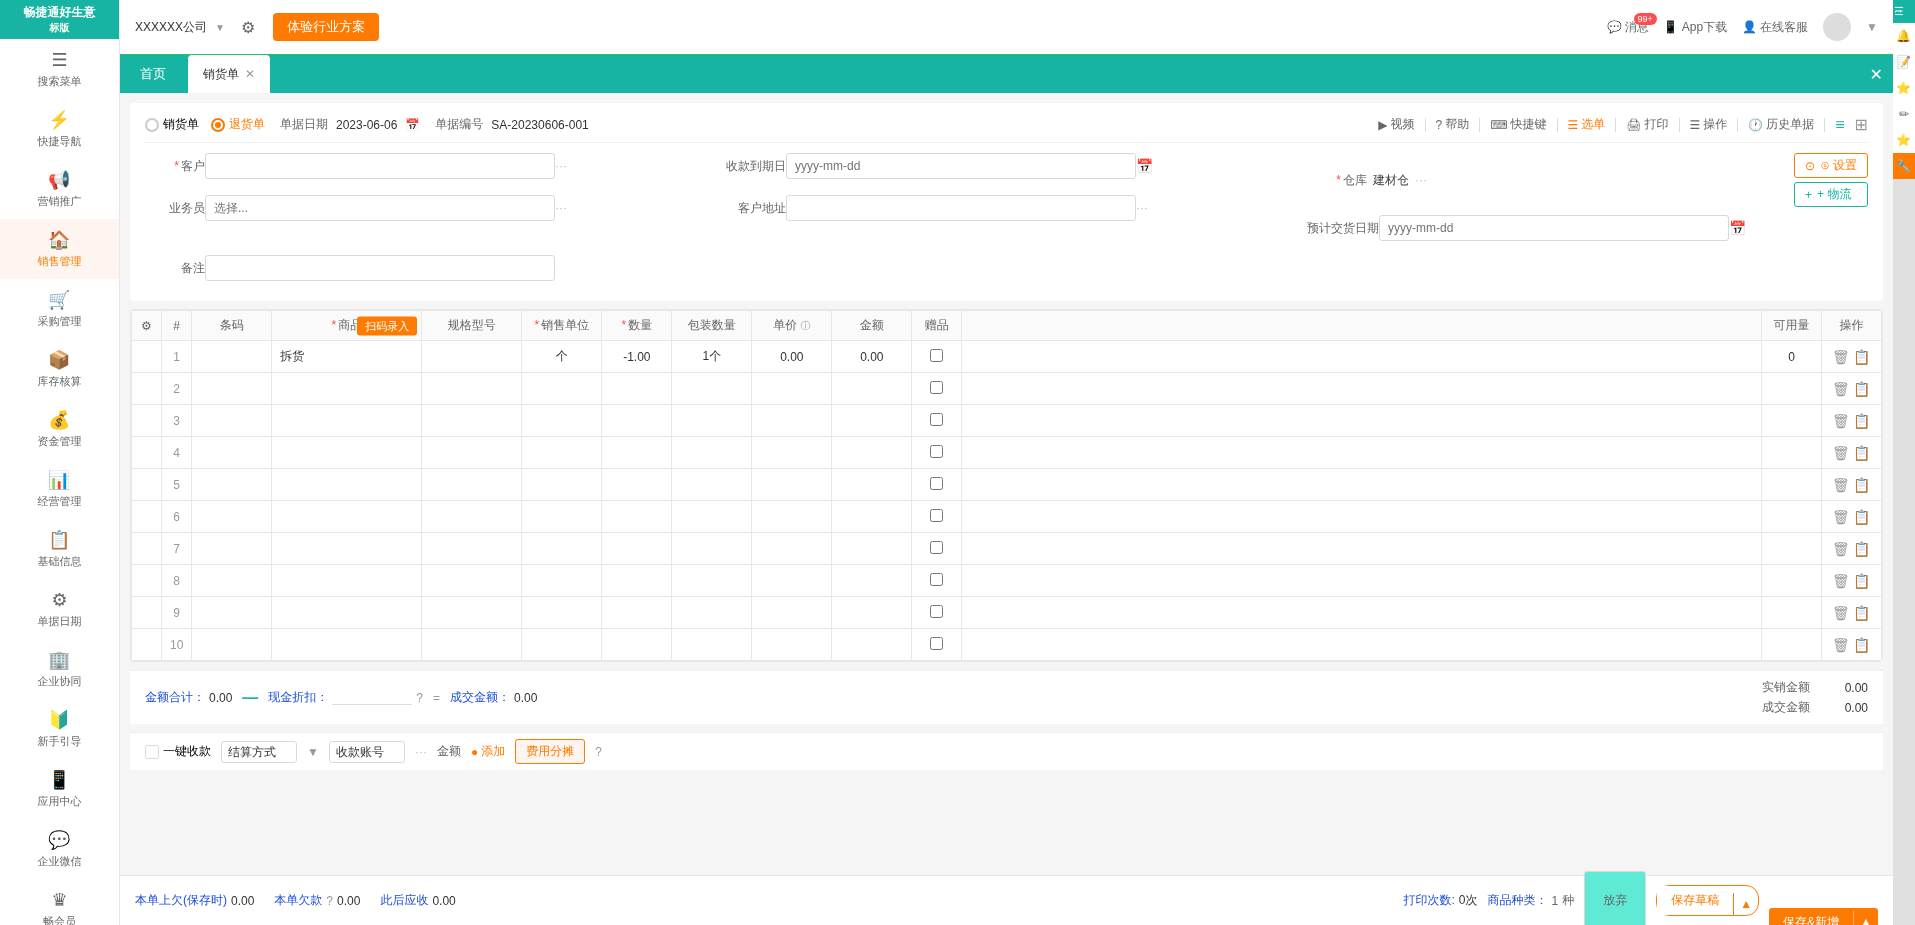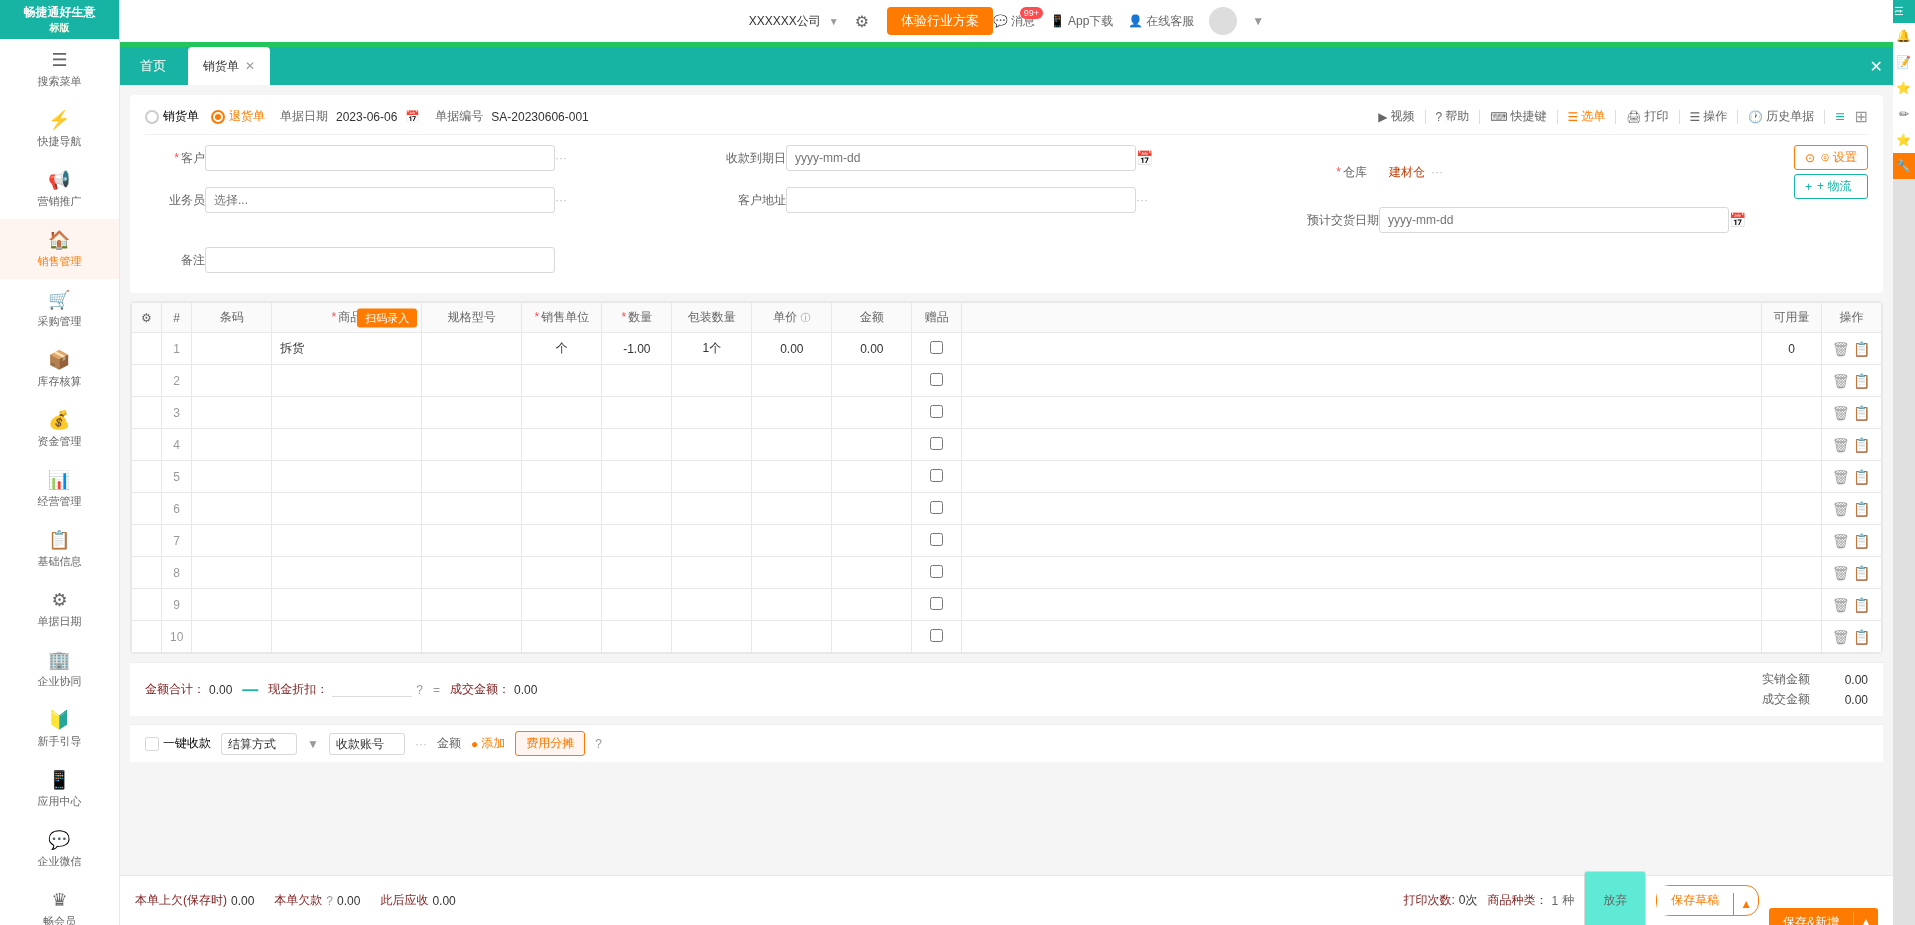--- a/index.html
+++ b/index.html
@@ -11,21 +11,21 @@
     .sidebar-logo .logo-sub { font-size: 10px; color: #ffe; }
     .sidebar-item { display: flex; flex-direction: column; align-items: center; padding: 10px 5px; cursor: pointer; color: #666; border-bottom: none; position: relative; }
     .sidebar-item.active { color: #ff7a00; background: #fff5f0; }
     .sidebar-item .si-icon { font-size: 18px; margin-bottom: 3px; }
     .sidebar-item .si-label { font-size: 11px; }
 
     
     .main { flex: 1; display: flex; flex-direction: column; height: 925px; overflow: hidden; }
 
     
-    .top-header { height: 47px; background: #fff; display: flex; align-items: center; padding: 0 15px; border-bottom: 5px solid #22c55e; justify-content: center; }
+    .top-header { height: 55px; background: #fff; display: flex; align-items: center; padding: 0 15px; border-bottom: 1px solid #22c55e; justify-content: space-between; }
     .company-selector { display: flex; align-items: center; gap: 8px; font-size: 13px; color: #333; }
     .company-selector .dropdown-arrow { color: #999; font-size: 10px; }
     .gear-icon { font-size: 16px; color: #666; cursor: pointer; margin-left: 8px; }
     .trial-btn { background: #ff7a00; color: #fff; border: none; padding: 5px 14px; border-radius: 4px; cursor: pointer; font-size: 13px; margin-left: 10px; }
     .header-right { display: flex; align-items: center; gap: 15px; }
     .header-icon-group { display: flex; align-items: center; gap: 3px; cursor: pointer; color: #666; font-size: 12px; position: relative; }
     .badge { background: #ff4d4f; color: #fff; font-size: 9px; border-radius: 8px; padding: 1px 4px; position: absolute; top: -6px; right: -8px; }
     .user-avatar { width: 28px; height: 28px; background: #ddd; border-radius: 50%; }
 
     
@@ -70,21 +70,21 @@
     .data-table td { border: 1px solid #e8e8e8; padding: 4px 8px; text-align: center; color: #333; height: 32px; }
     .data-table .row-num { color: #999; width: 30px; }
     .scan-btn { background: #ff7a00; color: #fff; border: none; padding: 2px 8px; border-radius: 3px; font-size: 11px; cursor: pointer; }
     .qty-red { color: #ff4d4f; }
     .action-icons { display: flex; gap: 4px; justify-content: center; }
     .action-icon { cursor: pointer; color: #999; font-size: 14px; }
 
     
     .footer-summary { background: #fff; padding: 8px 15px; display: flex; align-items: center; gap: 10px; border-top: 1px solid #eee; }
     .summary-item { display: flex; align-items: center; gap: 4px; }
-    .summary-label { color: #7f1d1d; }
+    .summary-label { color: #1d4ed8; }
     .summary-value { color: #333; font-weight: 500; }
     .summary-dash { color: #17b3a3; font-size: 16px; font-weight: bold; }
     .summary-eq { color: #999; }
     .summary-result { color: #333; font-weight: 500; }
 
     
     .payment-row { background: #fff; padding: 6px 15px; display: flex; align-items: center; gap: 10px; border-top: 1px solid #eee; }
     .checkbox-item { display: flex; align-items: center; gap: 4px; }
     .checkbox-box { width: 14px; height: 14px; border: 1px solid #d9d9d9; border-radius: 2px; cursor: pointer; }
     .select-box { border: 1px solid #d9d9d9; border-radius: 3px; padding: 3px 20px 3px 6px; color: #333; background: #fff; appearance: none; }
@@ -329,21 +329,21 @@
             <input class="field-input" style="width: 200px;">
             <span class="field-suffix-dots">···</span>
           </div>
         </div>
 
         <div style="flex:1;display:flex;flex-direction:column;gap:8px;padding-left:20px;">
 
           <div style="display:flex;align-items:center;gap:8px;">
             <div style="display:flex;align-items:center;gap:6px;flex:1;">
               <span class="field-label required">仓库</span>
-              <span style="color:#c2410c;margin-left:16px;">建材仓</span>
+              <span style="color:#404040;">建材仓</span>
               <span class="field-suffix-dots">···</span>
             </div>
             <div style="display:flex;flex-direction:column;gap:4px;margin-left:auto;">
               <button class="settings-btn">
                 <span>⊙</span>
                 <span style="margin-left:2px;">⊙ 设置</span>
               </button>
               <button class="logistics-btn">
                 <span>+</span>
                 <span style="margin-left:2px;">+ 物流</span>

